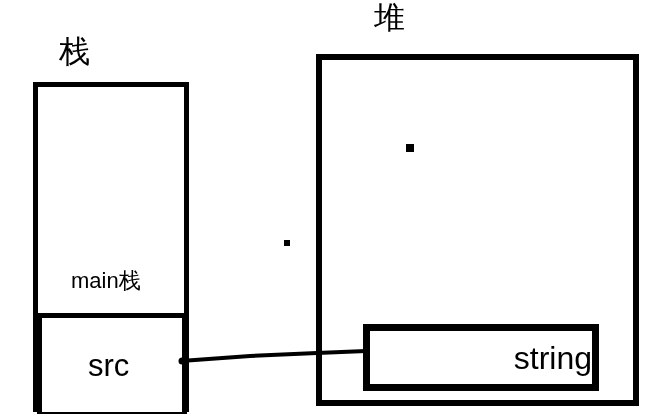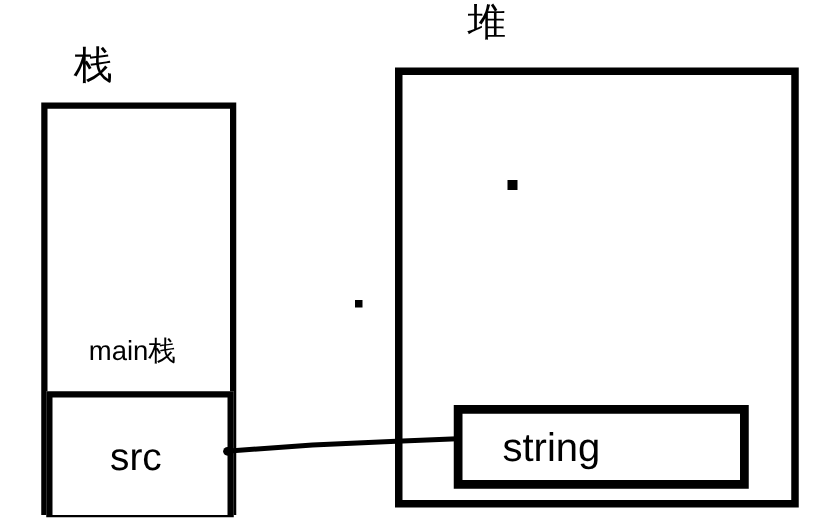--- a/index.html
+++ b/index.html
@@ -71,20 +71,21 @@
     border: 6px solid #000000;
   }
   .string-box {
     left: 363px;
     top: 324px;
     width: 236px;
     height: 67px;
     border: 7px solid #000000;
     display: flex;
     align-items: center;
+    justify-content: flex-end;
   }
   .string-box span {
     font-size: 32px;
     padding-left: 32px;
     line-height: 1;
   }
   .overlay {
     position: absolute;
     left: 0;
     top: 0;

